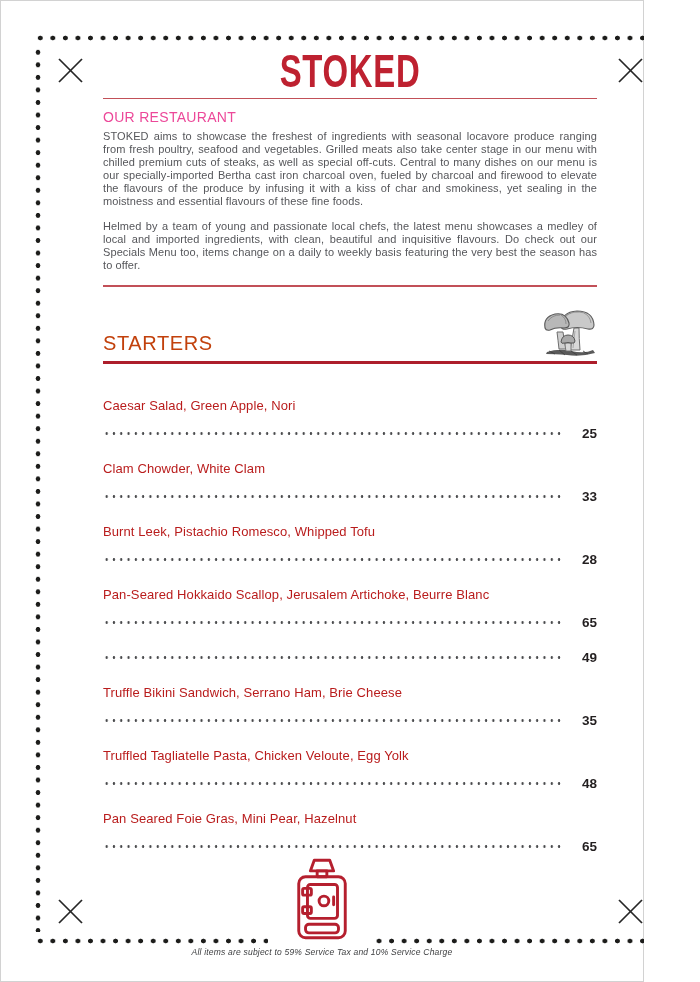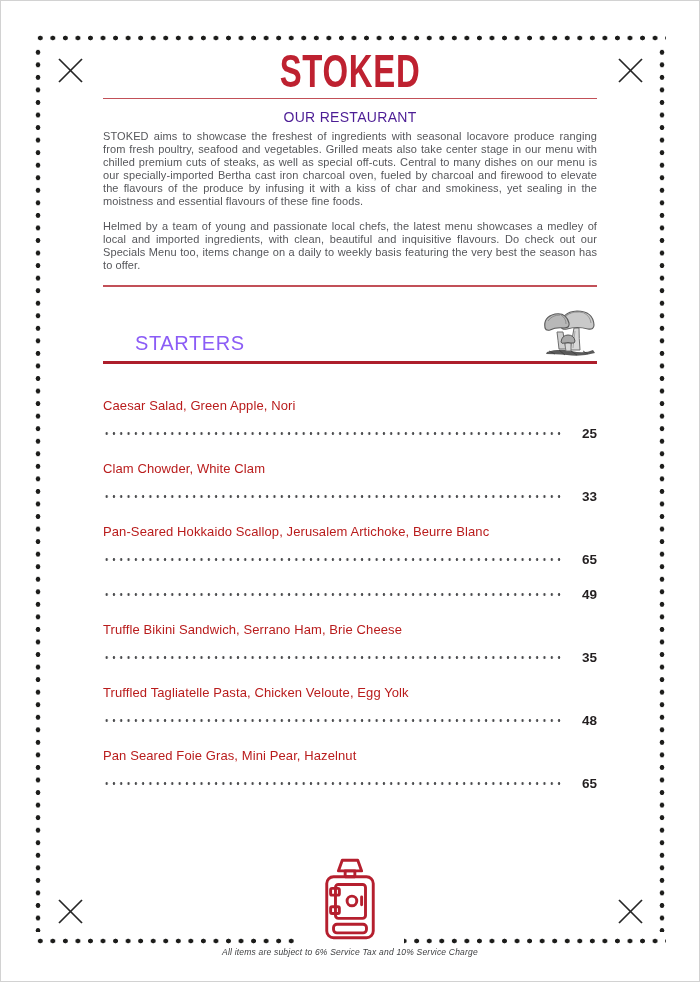--- a/index.html
+++ b/index.html
@@ -1,21 +1,21 @@
 <!DOCTYPE html>
 <html><head>
 <meta charset="utf-8">
 <style>
   * { margin: 0; padding: 0; box-sizing: border-box; }
   html, body { background: #ffffff; }
   body { font-family: "Liberation Sans", sans-serif; }
 
   .page {
     position: relative;
-    width: 700px;
+    width: 644px;
     height: 982px;
     background: #ffffff;
     overflow: hidden;
     box-shadow: inset 0 0 0 1px #d2d2d2;
     text-decoration: underline;
   }
 
   
   .dots-h {
     position: absolute;
@@ -72,24 +72,24 @@
 
   .rule-thin {
     margin-top: 8px;
     height: 1.3px;
     background: #c25058;
   }
   .rule-thin.mid { margin-top: 13px; }
 
   .about-heading {
     margin-top: 10px;
-    text-align: center;
+    text-align: left;
     font-size: 14px;
     letter-spacing: 0.3px;
-    color: #4c1d95;
+    color: #ec4899;
     font-weight: 500;
   }
 
   .about-para {
     margin-top: 5px;
     font-size: 11px;
     line-height: 13px;
     letter-spacing: 0.1px;
     color: #55565a;
     text-align: justify;
@@ -100,23 +100,22 @@
     position: relative;
     margin-top: 16px;
     height: 52px;
   }
   .section-title {
     position: absolute;
     left: 0;
     bottom: 0;
     font-size: 20px;
     letter-spacing: 0.6px;
-    color: #8b5cf6;
+    color: #c2410c;
     font-weight: 500;
-    margin-left: 32px;
   }
   .mushrooms {
     position: absolute;
     right: -2px;
     bottom: -2px;
   }
   .rule-thick {
     margin-top: 6px;
     height: 3px;
     background: #ad1e2b;
@@ -253,20 +252,27 @@
   </div>
 
   <div class="menu-item">
     <div class="item-name">Clam Chowder, White Clam</div>
     <div class="leader-row">
       <div class="leader-dots"></div>
       <div class="item-price">33</div>
     </div>
   </div>
 
+  <div class="menu-item">
+    <div class="item-name">Burnt Leek, Pistachio Romesco, Whipped Tofu</div>
+    <div class="leader-row">
+      <div class="leader-dots"></div>
+      <div class="item-price">28</div>
+    </div>
+  </div>
 
   <div class="menu-item">
     <div class="item-name">Pan-Seared Hokkaido Scallop, Jerusalem Artichoke, Beurre Blanc</div>
     <div class="leader-row">
       <div class="leader-dots"></div>
       <div class="item-price">65</div>
     </div>
   </div>
 
   <div class="menu-item">
@@ -317,14 +323,14 @@
       <rect x="12" y="51" width="9" height="7" rx="1.5"></rect>
 
       <circle cx="34" cy="45" r="5"></circle>
 
       <rect x="42.5" y="39.5" width="3" height="11" rx="1.5" fill="#b51f2e" stroke="none"></rect>
 
       <rect x="15" y="69" width="34" height="9" rx="3.5"></rect>
     </svg>
   </div>
 
-  <div class="footer-note">All items are subject to 6% Service Tax and 10% Service Charge</div>
+  <div class="footer-note">All items are subject to 59% Service Tax and 10% Service Charge</div>
 </div>
 
 </body></html>

